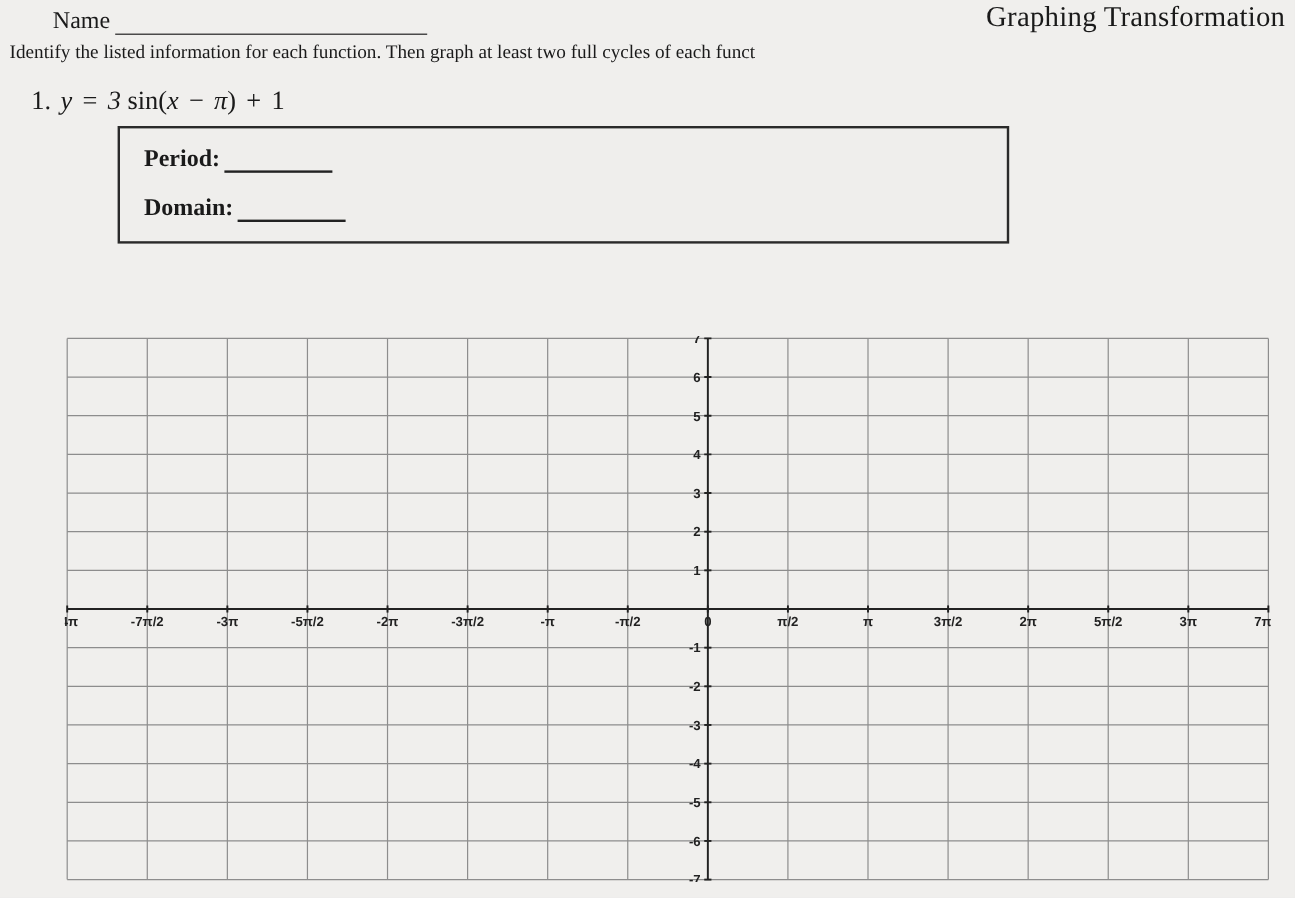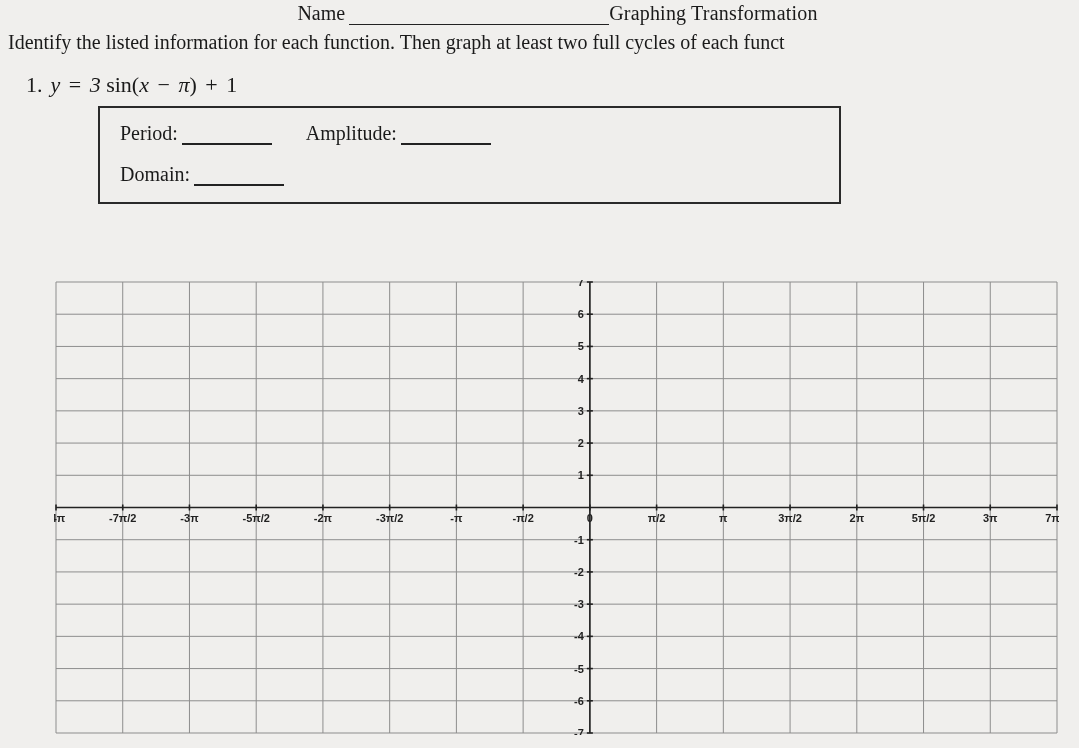--- a/index.html
+++ b/index.html
@@ -15,41 +15,41 @@
   }
   .page {
     background: #f0efed;
     width: 100%;
     height: 100%;
     padding: 2px 8px 0 8px;
     position: relative;
   }
   .top-row {
     display: flex;
-    justify-content: center;
+    justify-content: space-between;
     align-items: flex-end;
     font-size: 20px;
     margin-bottom: 4px;
     margin-left: 36px;
   }
   .name-label { display:flex; align-items:flex-end; }
   .name-blank {
     display: inline-block;
     width: 260px;
     border-bottom: 1.5px solid #222;
     margin-left: 4px;
     height: 20px;
   }
   .header-right {
-    font-size: 20px;
+    font-size: 24px;
     letter-spacing: 0.2px;
     white-space: nowrap;
   }
   .instructions {
-    font-size: 20px;
+    font-size: 16px;
     margin-top: 6px;
     margin-bottom: 18px;
   }
   .problem {
     display: flex;
     align-items: baseline;
     font-size: 22px;
     margin-left: 18px;
     margin-bottom: 8px;
   }
@@ -57,21 +57,21 @@
   .equation { font-style: italic; font-family: Georgia, serif; }
   .equation .op { font-style: normal; padding: 0 3px; }
   .equation .pi { font-style: italic; }
 
   .info-box {
     border: 2.5px solid #2a2a2a;
     margin-left: 90px;
     margin-right: 230px;
     padding: 14px 18px 16px 20px;
     font-size: 20px;
-    font-weight: normal;
+    font-weight: bold;
     font-family: Georgia, serif;
     background: #efeeec;
   }
   .info-row { display: flex; margin-bottom: 18px; }
   .info-row:last-child { margin-bottom: 0; gap: 16px; }
   .info-item { display:flex; align-items:flex-end; margin-right: 34px; }
   .blank {
     display:inline-block;
     border-bottom: 2px solid #222;
     height: 18px;
@@ -122,24 +122,20 @@
       <span class="pi">π</span><span style="font-style:normal">)</span>
       <span class="op">+</span>
       <span style="font-style:normal">1</span>
     </span>
   </div>
 
   <div class="info-box">
     <div class="info-row">
       <div class="info-item">
         <span>Period:</span>
-        <span class="blank sm"></span>
-      </div>
-      <div class="info-item">
-        <span>Amplitude:</span>
         <span class="blank sm"></span>
       </div>
     </div>
     <div class="info-row">
       <div class="info-item">
         <span>Domain:</span>
         <span class="blank sm"></span>
       </div>
     </div>
   </div>

